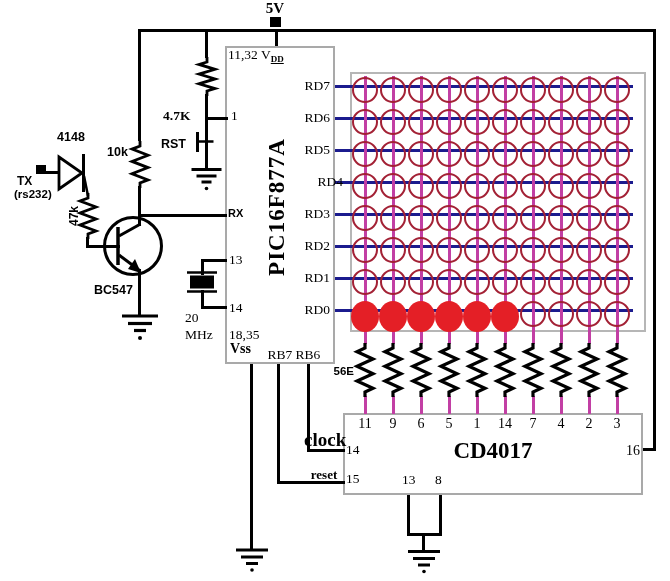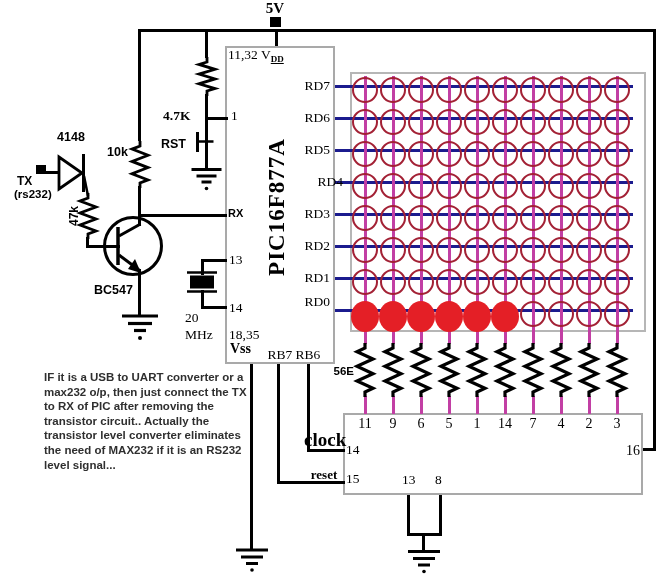--- a/index.html
+++ b/index.html
@@ -125,41 +125,35 @@
   <div class="lbl sans b" style="left:17px;top:174px;font-size:12px;">TX</div>
   <div class="lbl sans b" style="left:14px;top:188px;font-size:11.5px;">(rs232)</div>
   <div class="lbl sans b ctr rot" style="left:56px;top:209px;width:36px;font-size:12px;">47k</div>
   <div class="lbl sans b" style="left:107px;top:145px;font-size:12.5px;">10k</div>
   <div class="lbl serif b" style="left:163px;top:72px;font-size:13.5px;margin-top:36px;">4.7K</div>
   <div class="lbl sans b" style="left:161px;top:137px;font-size:12.5px;">RST</div>
   <div class="lbl sans b" style="left:94px;top:283px;font-size:12.5px;">BC547</div>
   <div class="lbl serif pre" style="left:185px;top:309px;font-size:13.5px;line-height:17px;">20
 MHz</div>
   <div class="lbl sans b rgt" style="left:330px;top:365px;width:24px;font-size:11.5px;">56E</div>
-  <div id="note">IF it is a USB to UART converter or a
-max232 o/p, then just connect the TX
-to RX of PIC after removing the
-transistor circuit..  Actually the
-transistor level converter eliminates
-the need of MAX232 if it is an RS232
-level signal...</div>
 
   <div class="lbl serif" style="left:228px;top:47px;font-size:13.5px;">
     <span>11,32 V</span><span style="font-size:9px;vertical-align:-3px;font-weight:bold;text-decoration:underline;">DD</span>
   </div>
   <div class="lbl serif" style="left:231px;top:108px;font-size:13.5px;">1</div>
   <div class="lbl sans b" style="left:228px;top:207px;font-size:11px;">RX</div>
   <div class="lbl serif" style="left:229px;top:252px;font-size:13.5px;">13</div>
   <div class="lbl serif" style="left:229px;top:300px;font-size:13.5px;">14</div>
   <div class="lbl serif" style="left:229px;top:327px;font-size:13.5px;">18,35</div>
   <div class="lbl serif b" style="left:230px;top:341px;font-size:14px;">Vss</div>
   <div class="lbl serif ctr" style="left:266px;top:347px;width:28px;font-size:13.5px;">RB7</div>
   <div class="lbl serif ctr" style="left:294px;top:347px;width:28px;font-size:13.5px;">RB6</div>
   <div class="lbl serif b ctr rot" style="left:187px;top:194px;width:180px;height:26px;font-size:23px;letter-spacing:1px;">PIC16F877A</div>
 
+  <div class="lbl serif b ctr" style="left:403px;top:438px;width:180px;font-size:23px;">CD4017</div>
   <div class="lbl serif" style="left:346px;top:442px;font-size:13.5px;">14</div>
   <div class="lbl serif" style="left:346px;top:471px;font-size:13.5px;">15</div>
   <div class="lbl serif rgt" style="left:616px;top:443px;width:24px;font-size:14px;">16</div>
   <div class="lbl serif" style="left:402px;top:472px;font-size:13.5px;">13</div>
   <div class="lbl serif" style="left:435px;top:472px;font-size:13.5px;">8</div>
   <div class="lbl serif b ctr" style="left:304px;top:429px;width:40px;font-size:19px;font-family:Liberation Serif, serif;">clock</div>
   <div class="lbl serif b ctr" style="left:304px;top:467px;width:40px;font-size:13px;">reset</div>
 
 <svg width="22" height="47" style="position: absolute; left: 128.5px; top: 141px; overflow: visible;">
       <polyline points="11,0 11,5 3,8.1 19,14.3 3,20.4 19,26.6 3,32.8 19,38.9 11,42 11,47" fill="none" stroke="#000" stroke-width="2.8"></polyline>
@@ -178,21 +172,21 @@
     <div class="rdlbl" style="left: 286px; top: 142px;">RD5</div>
     <div class="rowline" style="left: 335px; top: 181px; width: 298px;"></div>
     <div class="rdlbl" style="left: 299px; top: 174px;">RD4</div>
     <div class="rowline" style="left: 335px; top: 213px; width: 298px;"></div>
     <div class="rdlbl" style="left: 286px; top: 206px;">RD3</div>
     <div class="rowline" style="left: 335px; top: 245px; width: 298px;"></div>
     <div class="rdlbl" style="left: 286px; top: 238px;">RD2</div>
     <div class="rowline" style="left: 335px; top: 277px; width: 298px;"></div>
     <div class="rdlbl" style="left: 286px; top: 270px;">RD1</div>
     <div class="rowline" style="left: 335px; top: 309px; width: 298px;"></div>
-    <div class="rdlbl" style="left: 286px; top: 294px;">RD0</div>
+    <div class="rdlbl" style="left: 286px; top: 302px;">RD0</div>
     <div class="colline" style="left: 364px; top: 76px; height: 257px;"></div>
     <div class="colline" style="left: 364px; top: 330px; height: 14px;"></div>
     <div class="colline" style="left: 364px; top: 396px; height: 18px;"></div>
     <svg width="22" height="54" style="position: absolute; left: 354px; top: 343px; overflow: visible;">
       <polyline points="11,0 11,5 3,8.7 19,16.0 3,23.3 19,30.7 3,38.0 19,45.3 11,49 11,54" fill="none" stroke="#000" stroke-width="3.2"></polyline>
     </svg>
     <div class="cdpin" style="left: 351px; top: 416px;">11</div>
     <div class="colline" style="left: 392px; top: 76px; height: 257px;"></div>
     <div class="colline" style="left: 392px; top: 330px; height: 14px;"></div>
     <div class="colline" style="left: 392px; top: 396px; height: 18px;"></div>

